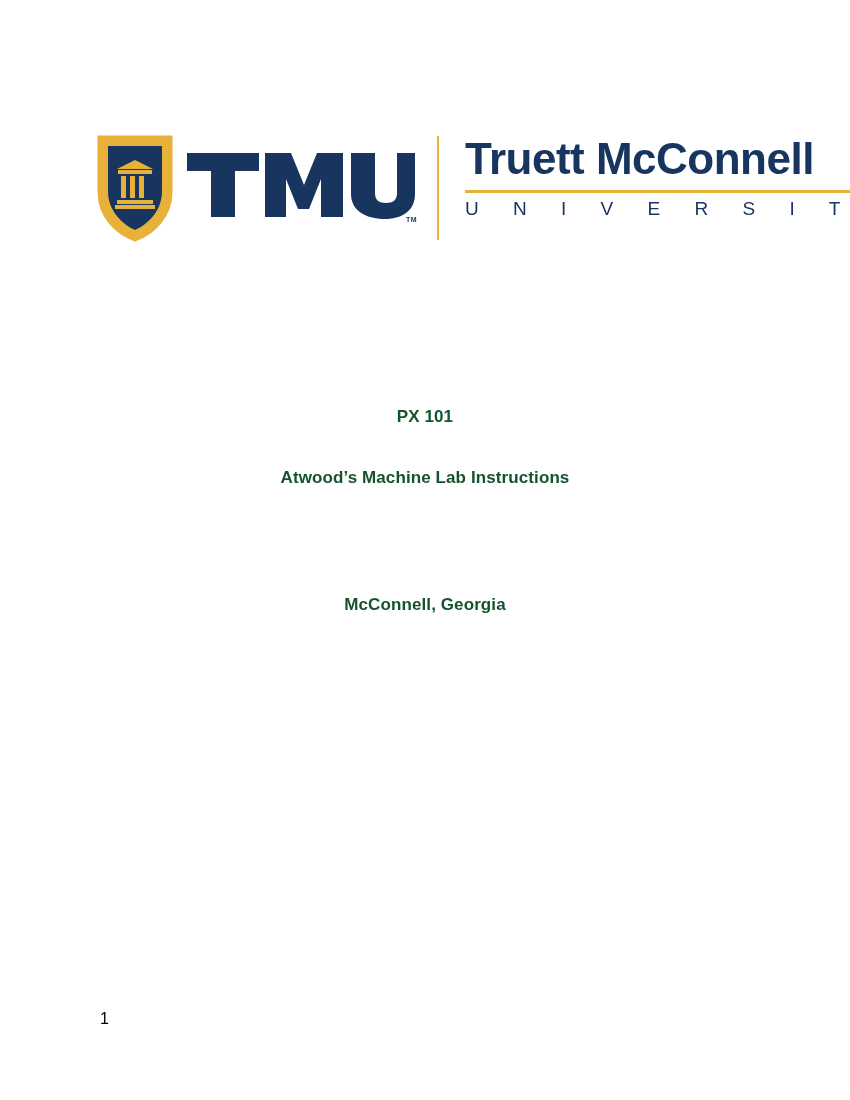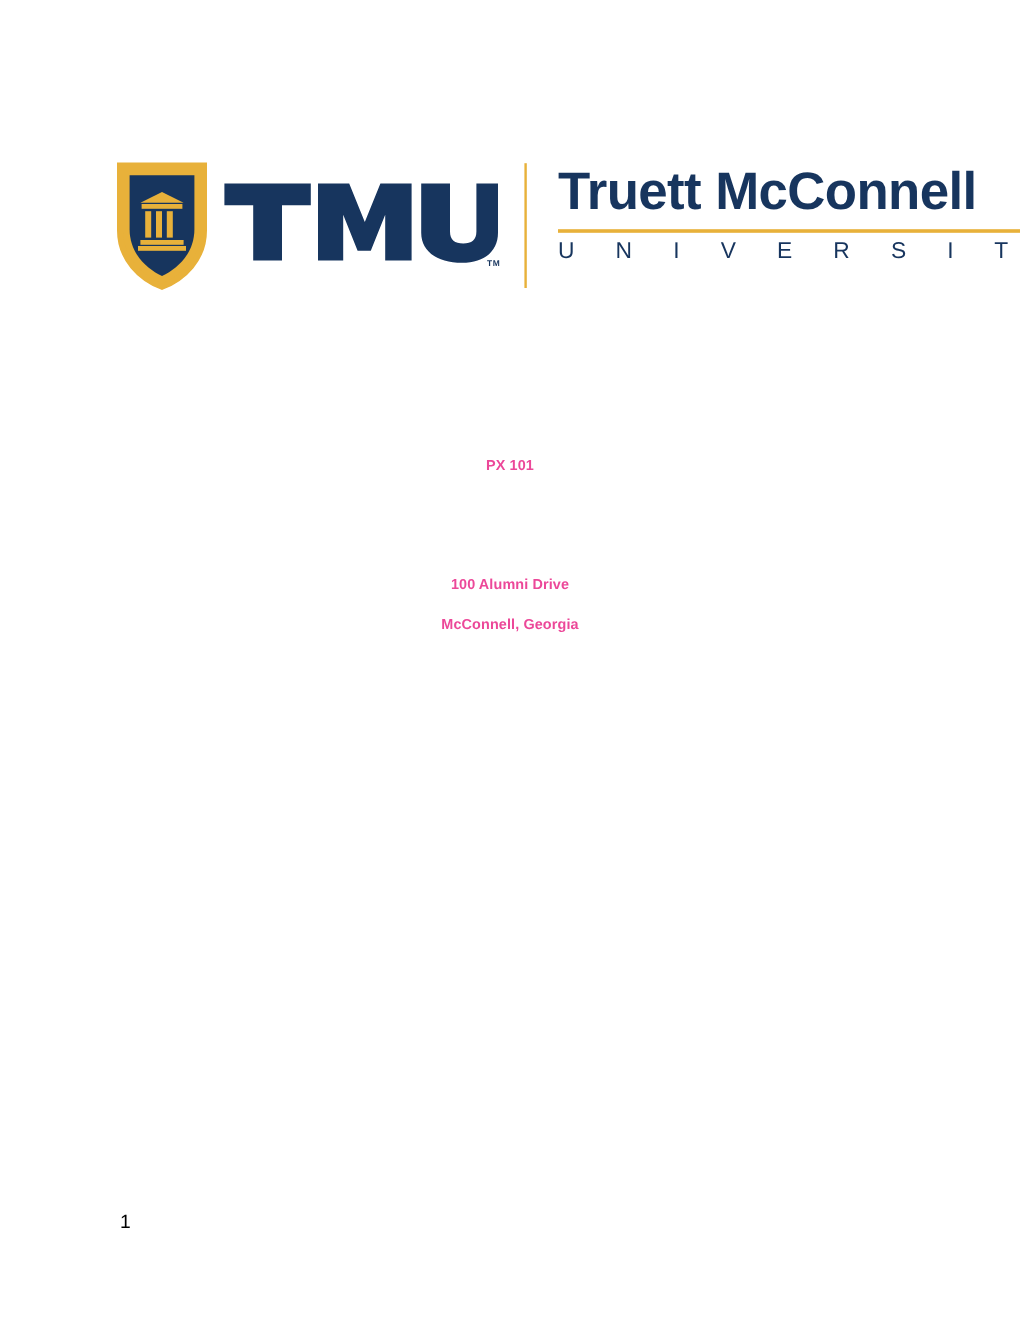--- a/index.html
+++ b/index.html
@@ -97,25 +97,26 @@
   
   .title-block {
     position: absolute;
     left: 97px;
     top: 372px;
     width: 656px;
     text-align: center;
   }
 
   .title-line {
-    font-size: 12px;
+    font-size: 17px;
     font-weight: bold;
-    color: #ec4899;
+    color: #14532d;
     line-height: 33px;
     letter-spacing: .1px;
+    margin-top: 28px;
   }
 
   .spacer-line {
     height: 33px;
   }
 
   
   .page-number {
     position: absolute;
     left: 100px;
@@ -171,21 +172,21 @@
         </svg>
       </div>
       <div class="gold-rule"></div>
       <div class="university-word">U N I V E R S I T Y</div>
 
     </div>
   </div>
 
   <div class="title-block">
     <div class="title-line">PX 101</div>
+    <div class="title-line">Atwood’s Machine Lab Instructions</div>
     <div class="spacer-line"></div>
     <div class="spacer-line"></div>
-    <div class="title-line">100 Alumni Drive</div>
     <div class="title-line">McConnell, Georgia</div>
   </div>
 
   <div class="page-number">1</div>
 
 </div>
 
 </body></html>

